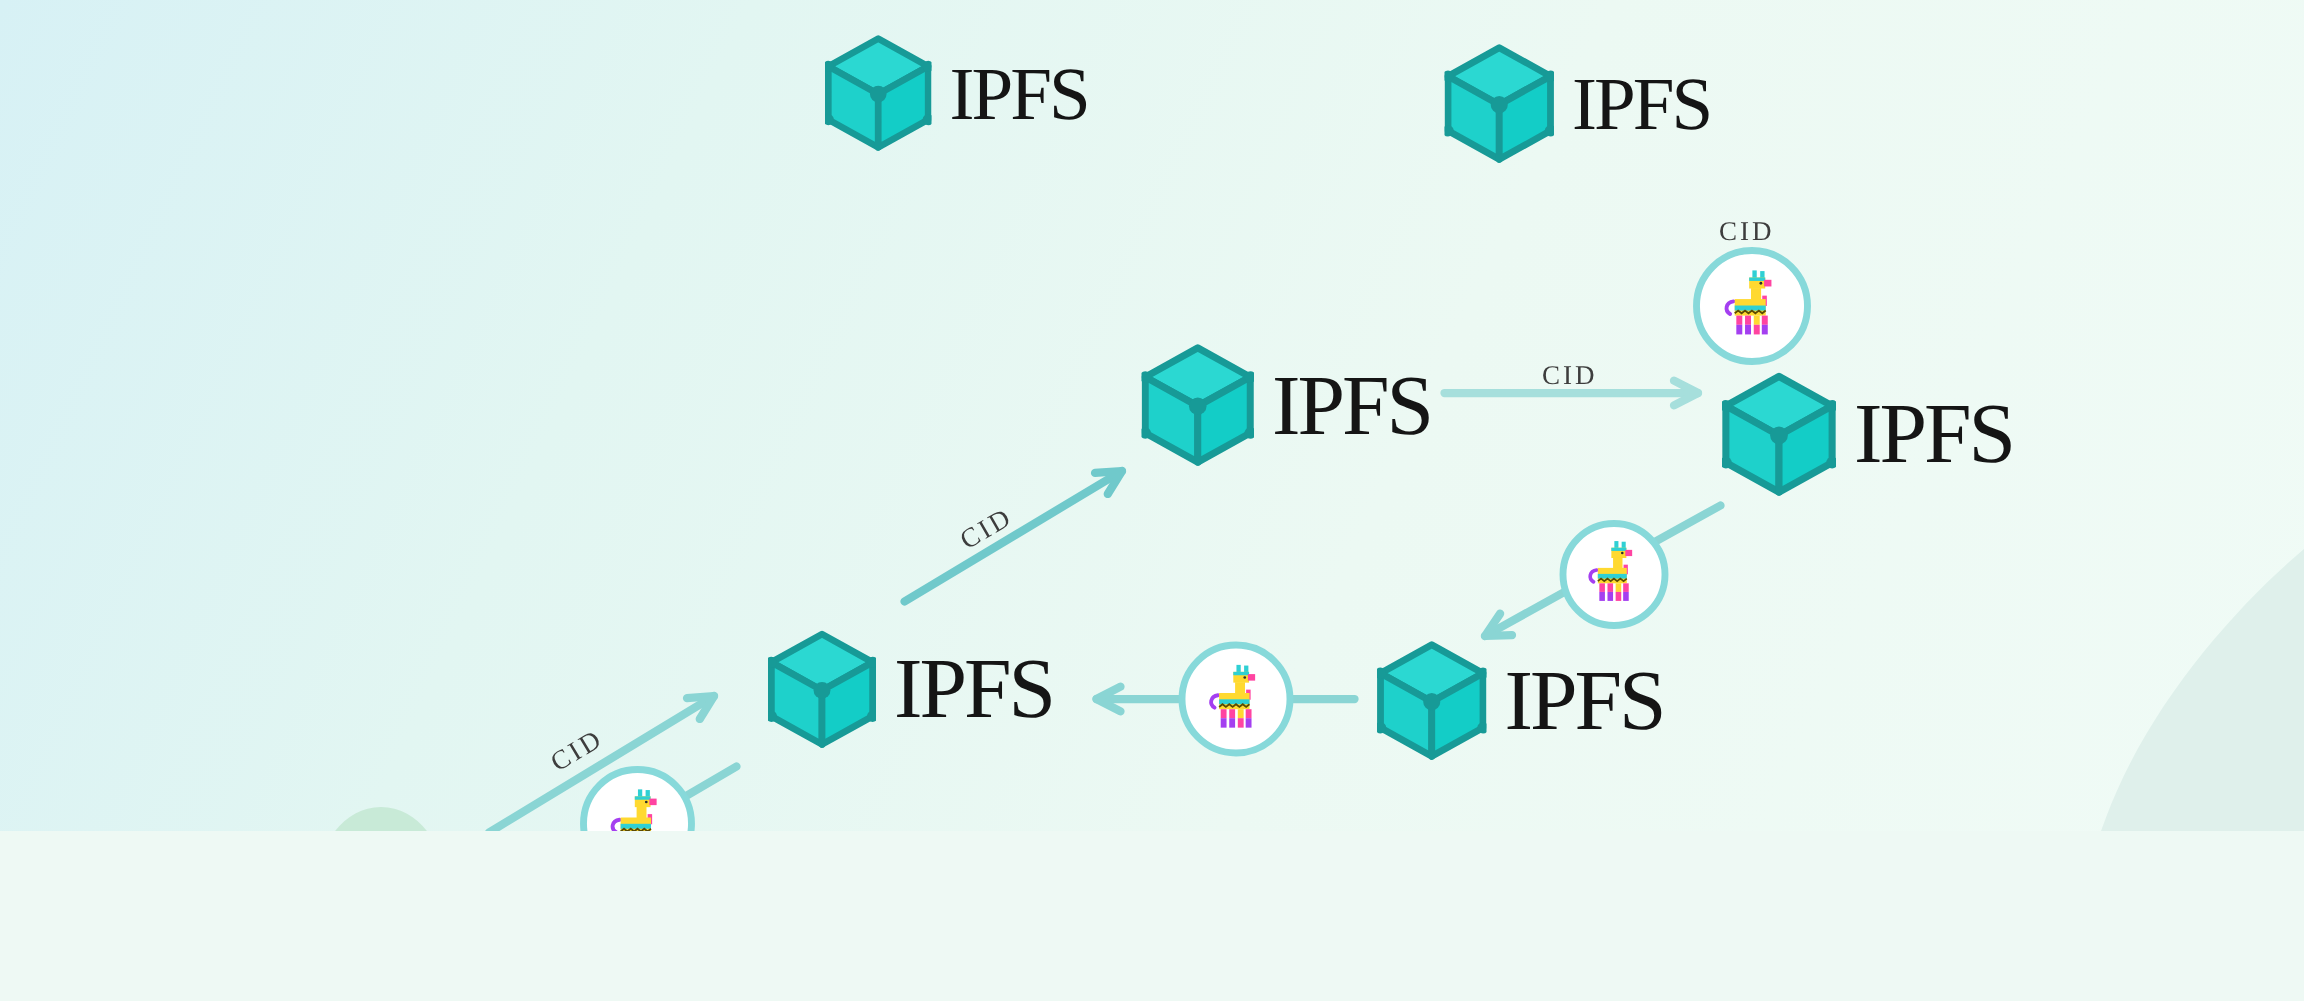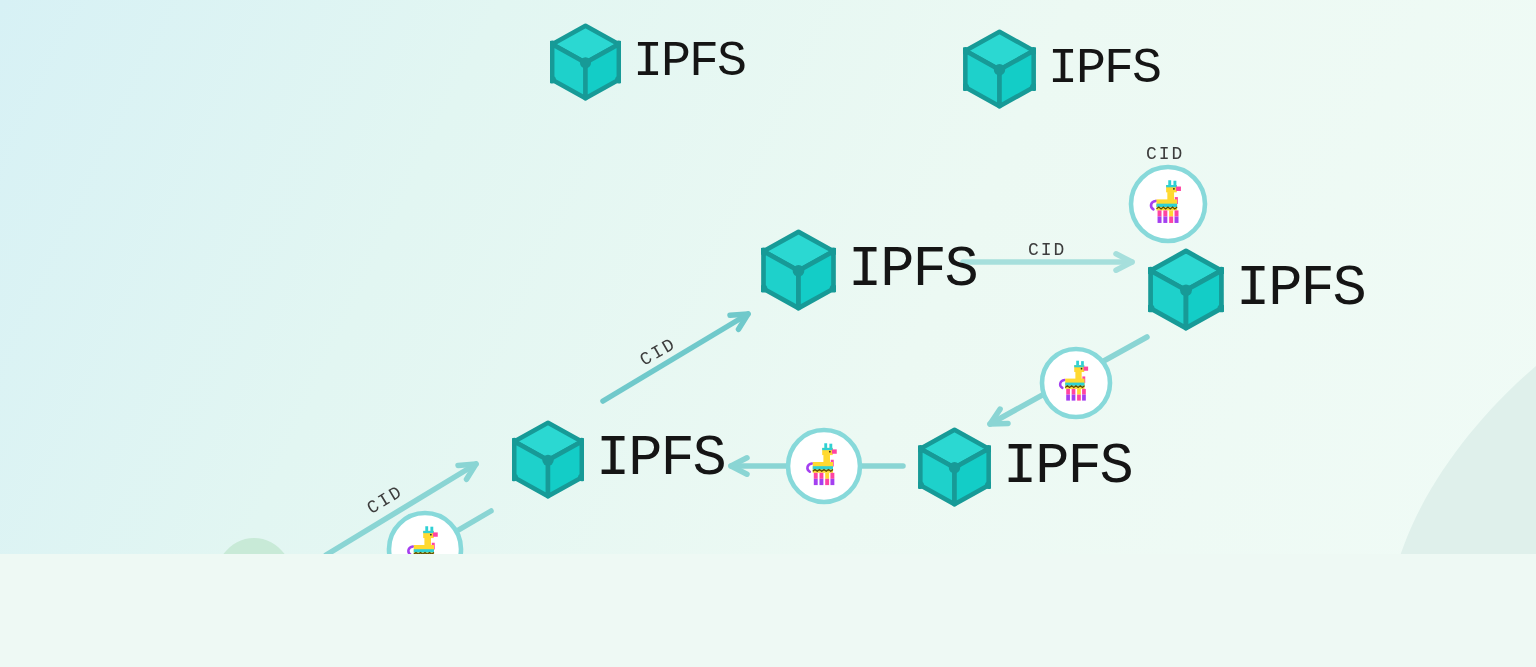--- a/index.html
+++ b/index.html
@@ -1,19 +1,19 @@
 <!DOCTYPE html>
 <html style="--bg-from: #d7f1f5; --bg-to: #f0fbf6; --wave: #dff0eb; --cube-top: #2bd8d2; --cube-left: #1ed1cb; --cube-right: #13cdc7; --cube-stroke: #179a97; --arrow-light: #a6dfdc; --arrow-mid: #8ad5d4; --arrow-dark: #70c9cb; --circle-stroke: #87d9da; --circle-fill: #ffffff; --text-dark: #151515; --cid-text: #3d3d3d; --character-body: #c8ead7; --character-dark: #2e7a78; --llama-teal: #2fd0d4; --llama-yellow: #ffd930; --llama-pink: #ff44a1; --llama-purple: #a43ff0; --llama-zigzag: #5b4a00;"><head>
 <meta charset="utf-8">
 <style>
   html,body{margin:0;padding:0;background:#eef9f4;}
   .stage{
     position:relative;width:1536px;height:554px;overflow:hidden;
     background:linear-gradient(115deg,#d7f1f5 0%,#e2f6f2 28%,#ecf9f3 60%,#f0fbf6 100%);
-    font-family:Liberation Mono, monospace;
+    font-family:Liberation Serif, serif;
   }
   .stage svg{display:block}
   .bg-wave{position:absolute;left:0;top:0;width:1536px;height:667px;pointer-events:none}
   .canvas{position:absolute;left:0;top:0;width:1536px;height:667px}
   .node{position:absolute;display:flex;align-items:center;gap:12px}
   .node-label{
     color:var(--text-dark,#151515);
     font-weight:500;letter-spacing:-2px;line-height:1;
     white-space:nowrap;
   }

